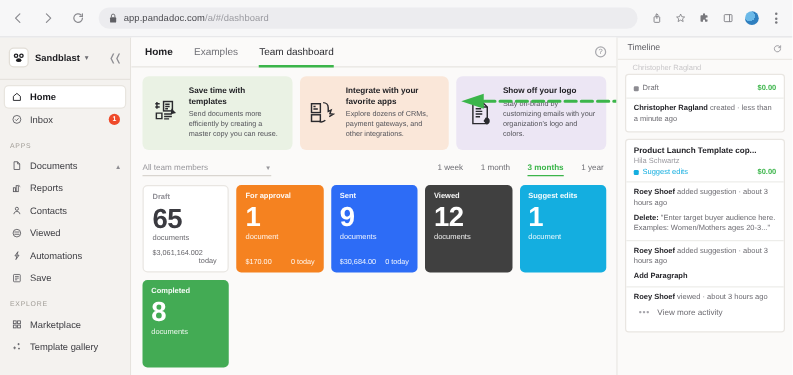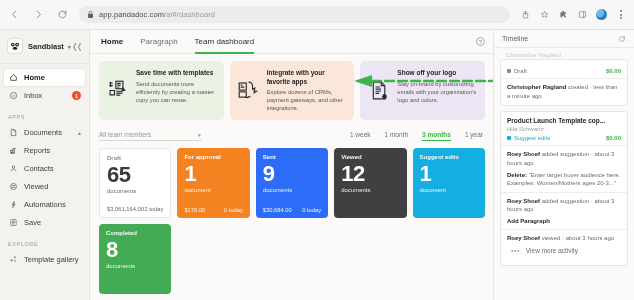--- a/index.html
+++ b/index.html
@@ -30,21 +30,21 @@
   .avatar-ic { width:11px;height:11px;border-radius:50%;
       background: radial-gradient(circle at 35% 35%, #6bb9e8 0 40%, #2f7fbf 41% 100%); }
   .kebab { display:flex;flex-direction:column;gap:1.5px;align-items:center; }
   .kebab i { width:2px;height:2px;border-radius:50%;background:#77777c;display:block; }
 
   
   .body-wrap { display: flex; height: 270px; }
 
   
   .sidebar {
-    width: 90px; background: #f4f2ef; border-right: 1px solid #e6e3de;
+    width: 105px; background: #f4f2ef; border-right: 1px solid #e6e3de;
     display: flex; flex-direction: column; padding-top: 6px; flex: none;
   }
   .ws-row { display: flex; align-items: center; padding: 3px 8px 8px 8px; }
   .ws-logo {
     width: 14px; height: 14px; background: #fff; border-radius: 3px;
     display: flex; align-items: center; justify-content: center; flex: none;
     box-shadow: 0 0 0 1px #e2ded7;
   }
   .ws-name { font-size: 7.5px; font-weight: bold; color: #1f1f23; margin-left: 6px; }
   .ws-caret { margin-left: 4px; font-size: 6px; color: #6d6d72; }
@@ -335,35 +335,46 @@
           <svg viewBox="0 0 16 16" width="9" height="9" fill="none" stroke="#55555a" stroke-width="1.1">
               <rect x="3.2" y="2.8" width="9.6" height="10.4" rx="1"></rect>
               <path d="M5.3 5.6h5.4M5.3 8h5.4M5.3 10.4h3.2"></path>
             </svg>
         </span>
         <span>Save</span>
       </div>
 
       <div class="sec-label">EXPLORE</div>
 
+      <div class="nav-item">
+        <span class="nav-ic">
+          <svg viewBox="0 0 16 16" width="9" height="9" fill="none" stroke="#55555a" stroke-width="1.2">
+              <rect x="3" y="3" width="4" height="4"></rect>
+              <rect x="9" y="3" width="4" height="4"></rect>
+              <rect x="3" y="9" width="4" height="4"></rect>
+              <rect x="9" y="9" width="4" height="4"></rect>
+            </svg>
+        </span>
+        <span>Marketplace</span>
+      </div>
 
       <div class="nav-item">
         <span class="nav-ic">
           <svg viewBox="0 0 16 16" width="9" height="9" fill="none" stroke="#55555a" stroke-width="1.1">
               <path d="M10.4 2.6v3M8.9 4.1h3M4.8 7.4v4M2.8 9.4h4M11 9.2v2.4M9.8 10.4h2.4"></path>
             </svg>
         </span>
         <span>Template gallery</span>
       </div>
     </div>
 
     <div class="main">
       <div class="tabbar">
         <div class="tab bold">Home</div>
-        <div class="tab">Paragraph</div>
+        <div class="tab">Examples</div>
         <div class="tab active">Team dashboard</div>
         <div class="help-ic">?</div>
       </div>
 
       <div class="content">
 
         <div class="promos">
           <div class="promo p1">
             <div class="promo-ic">
               <svg viewBox="0 0 26 26" width="23" height="23" fill="none" stroke="#2a2a2e" stroke-width="1.3">

